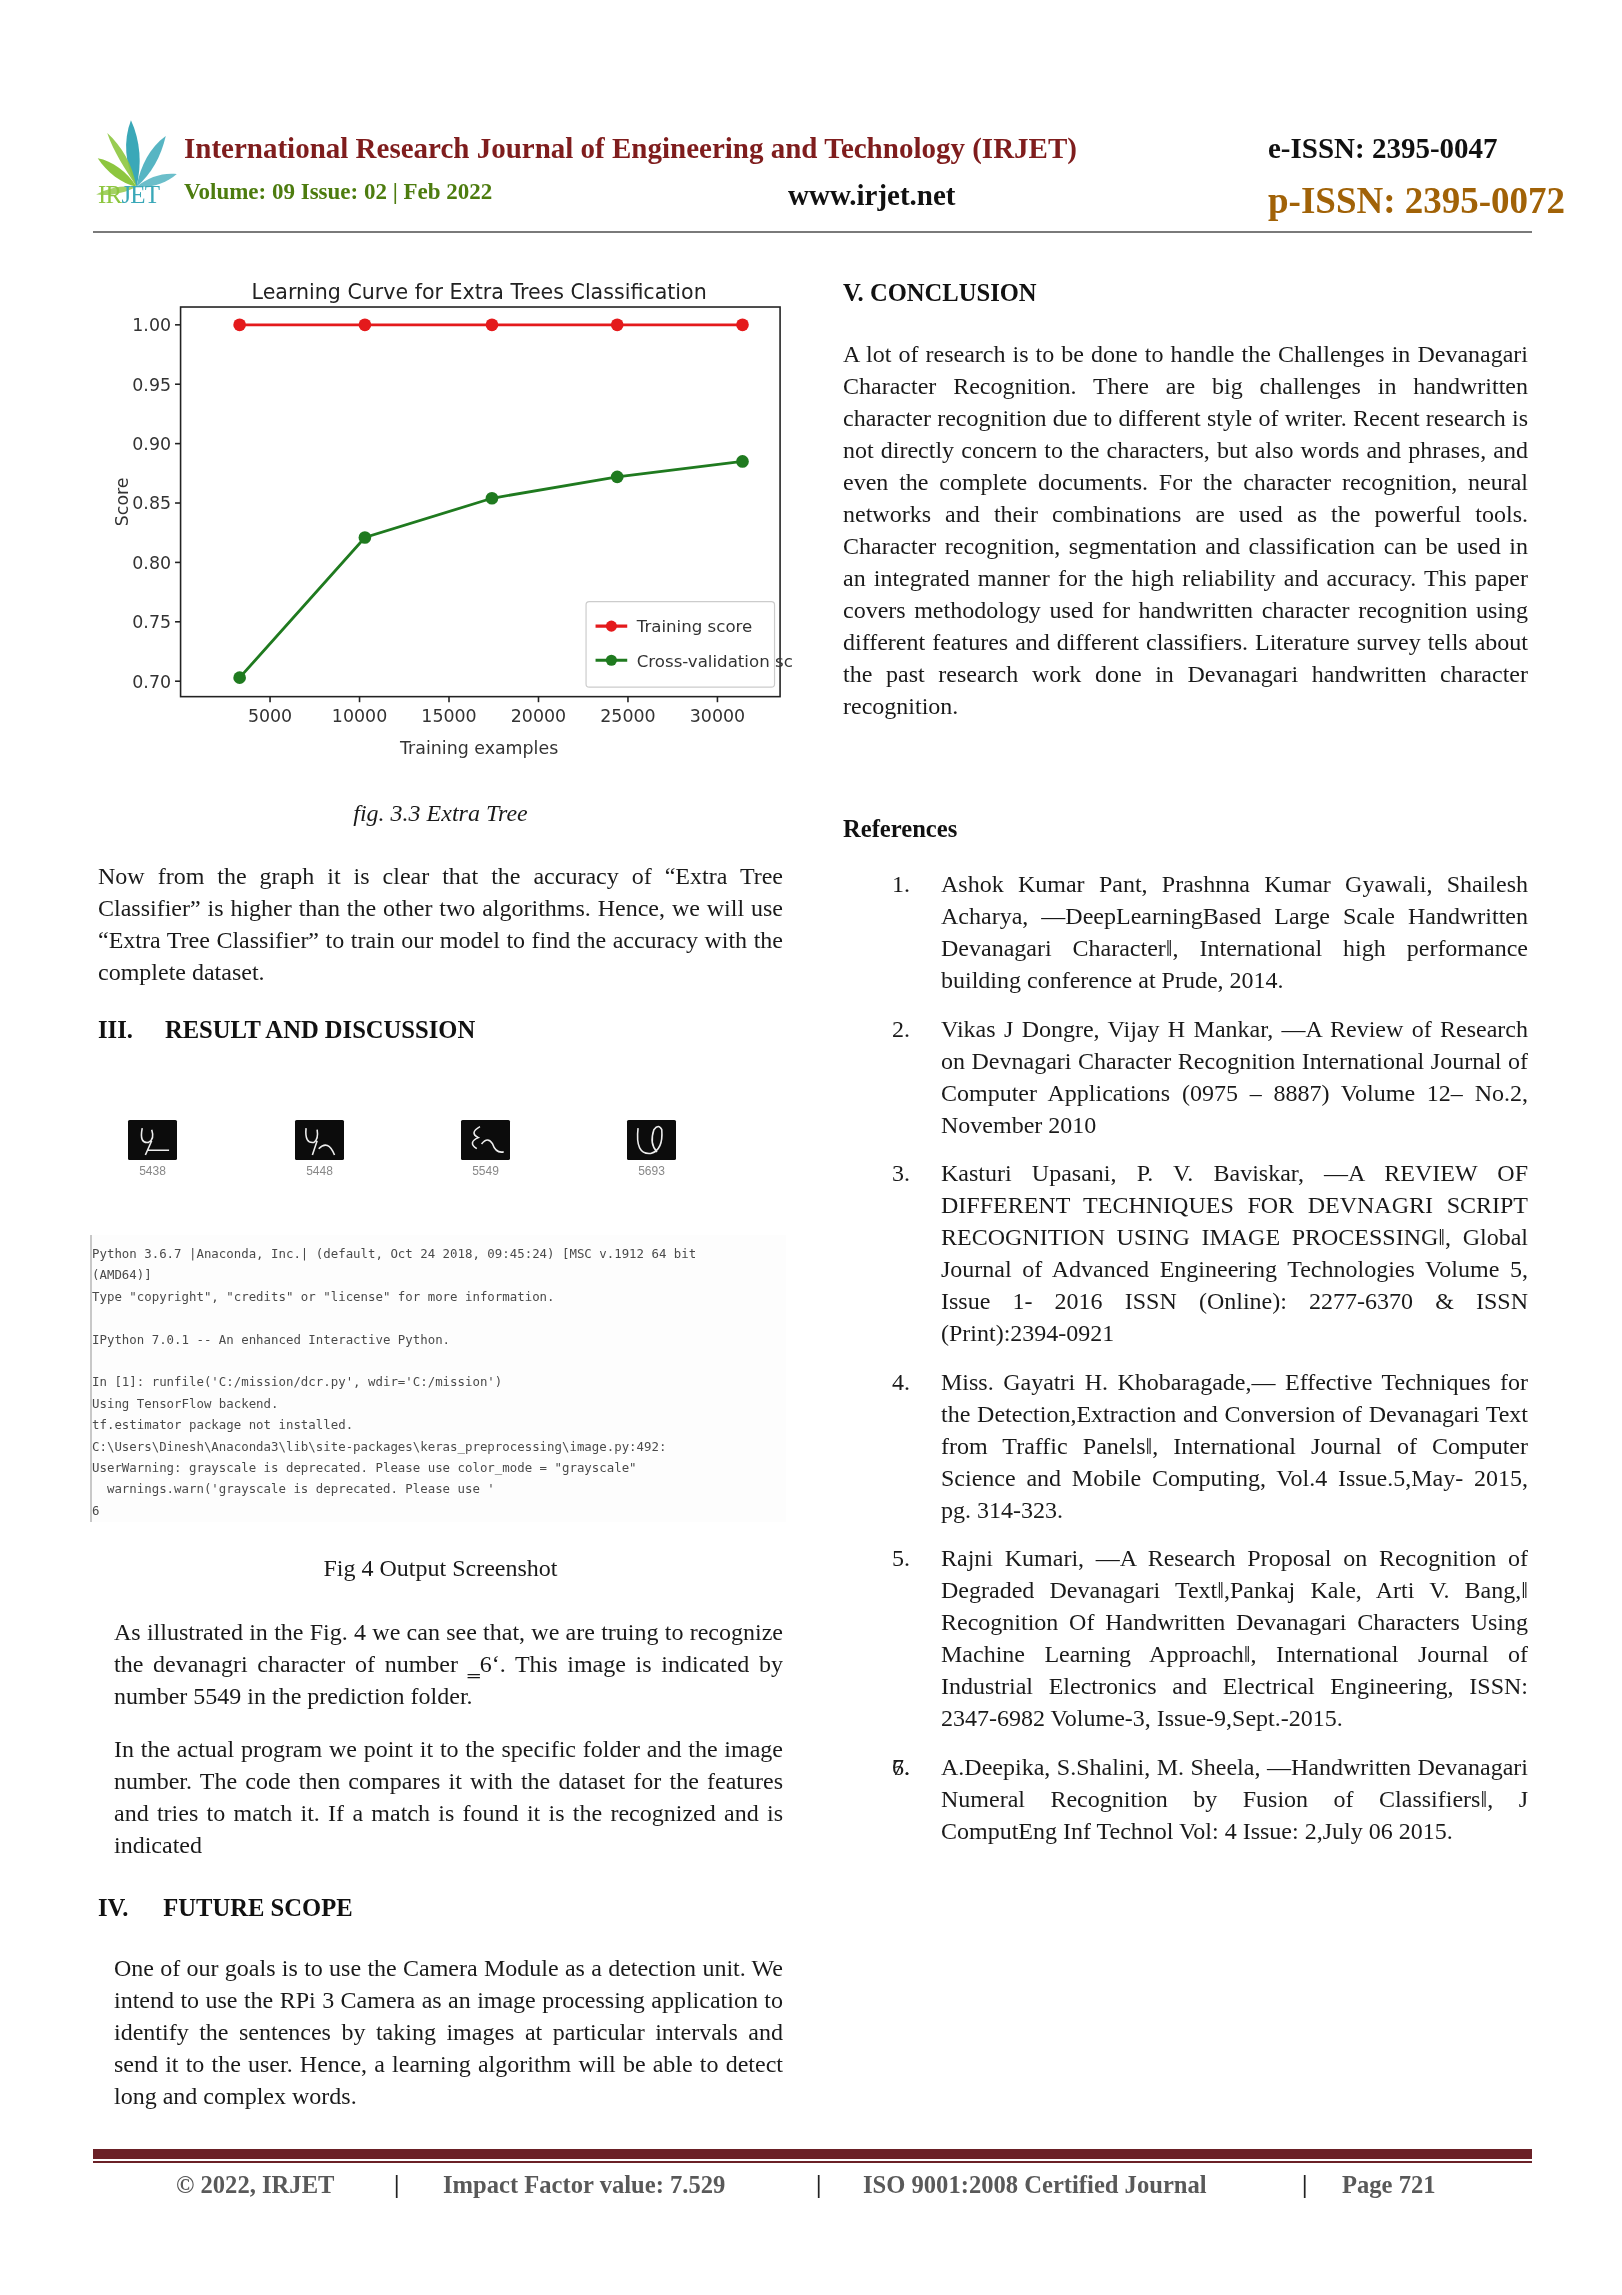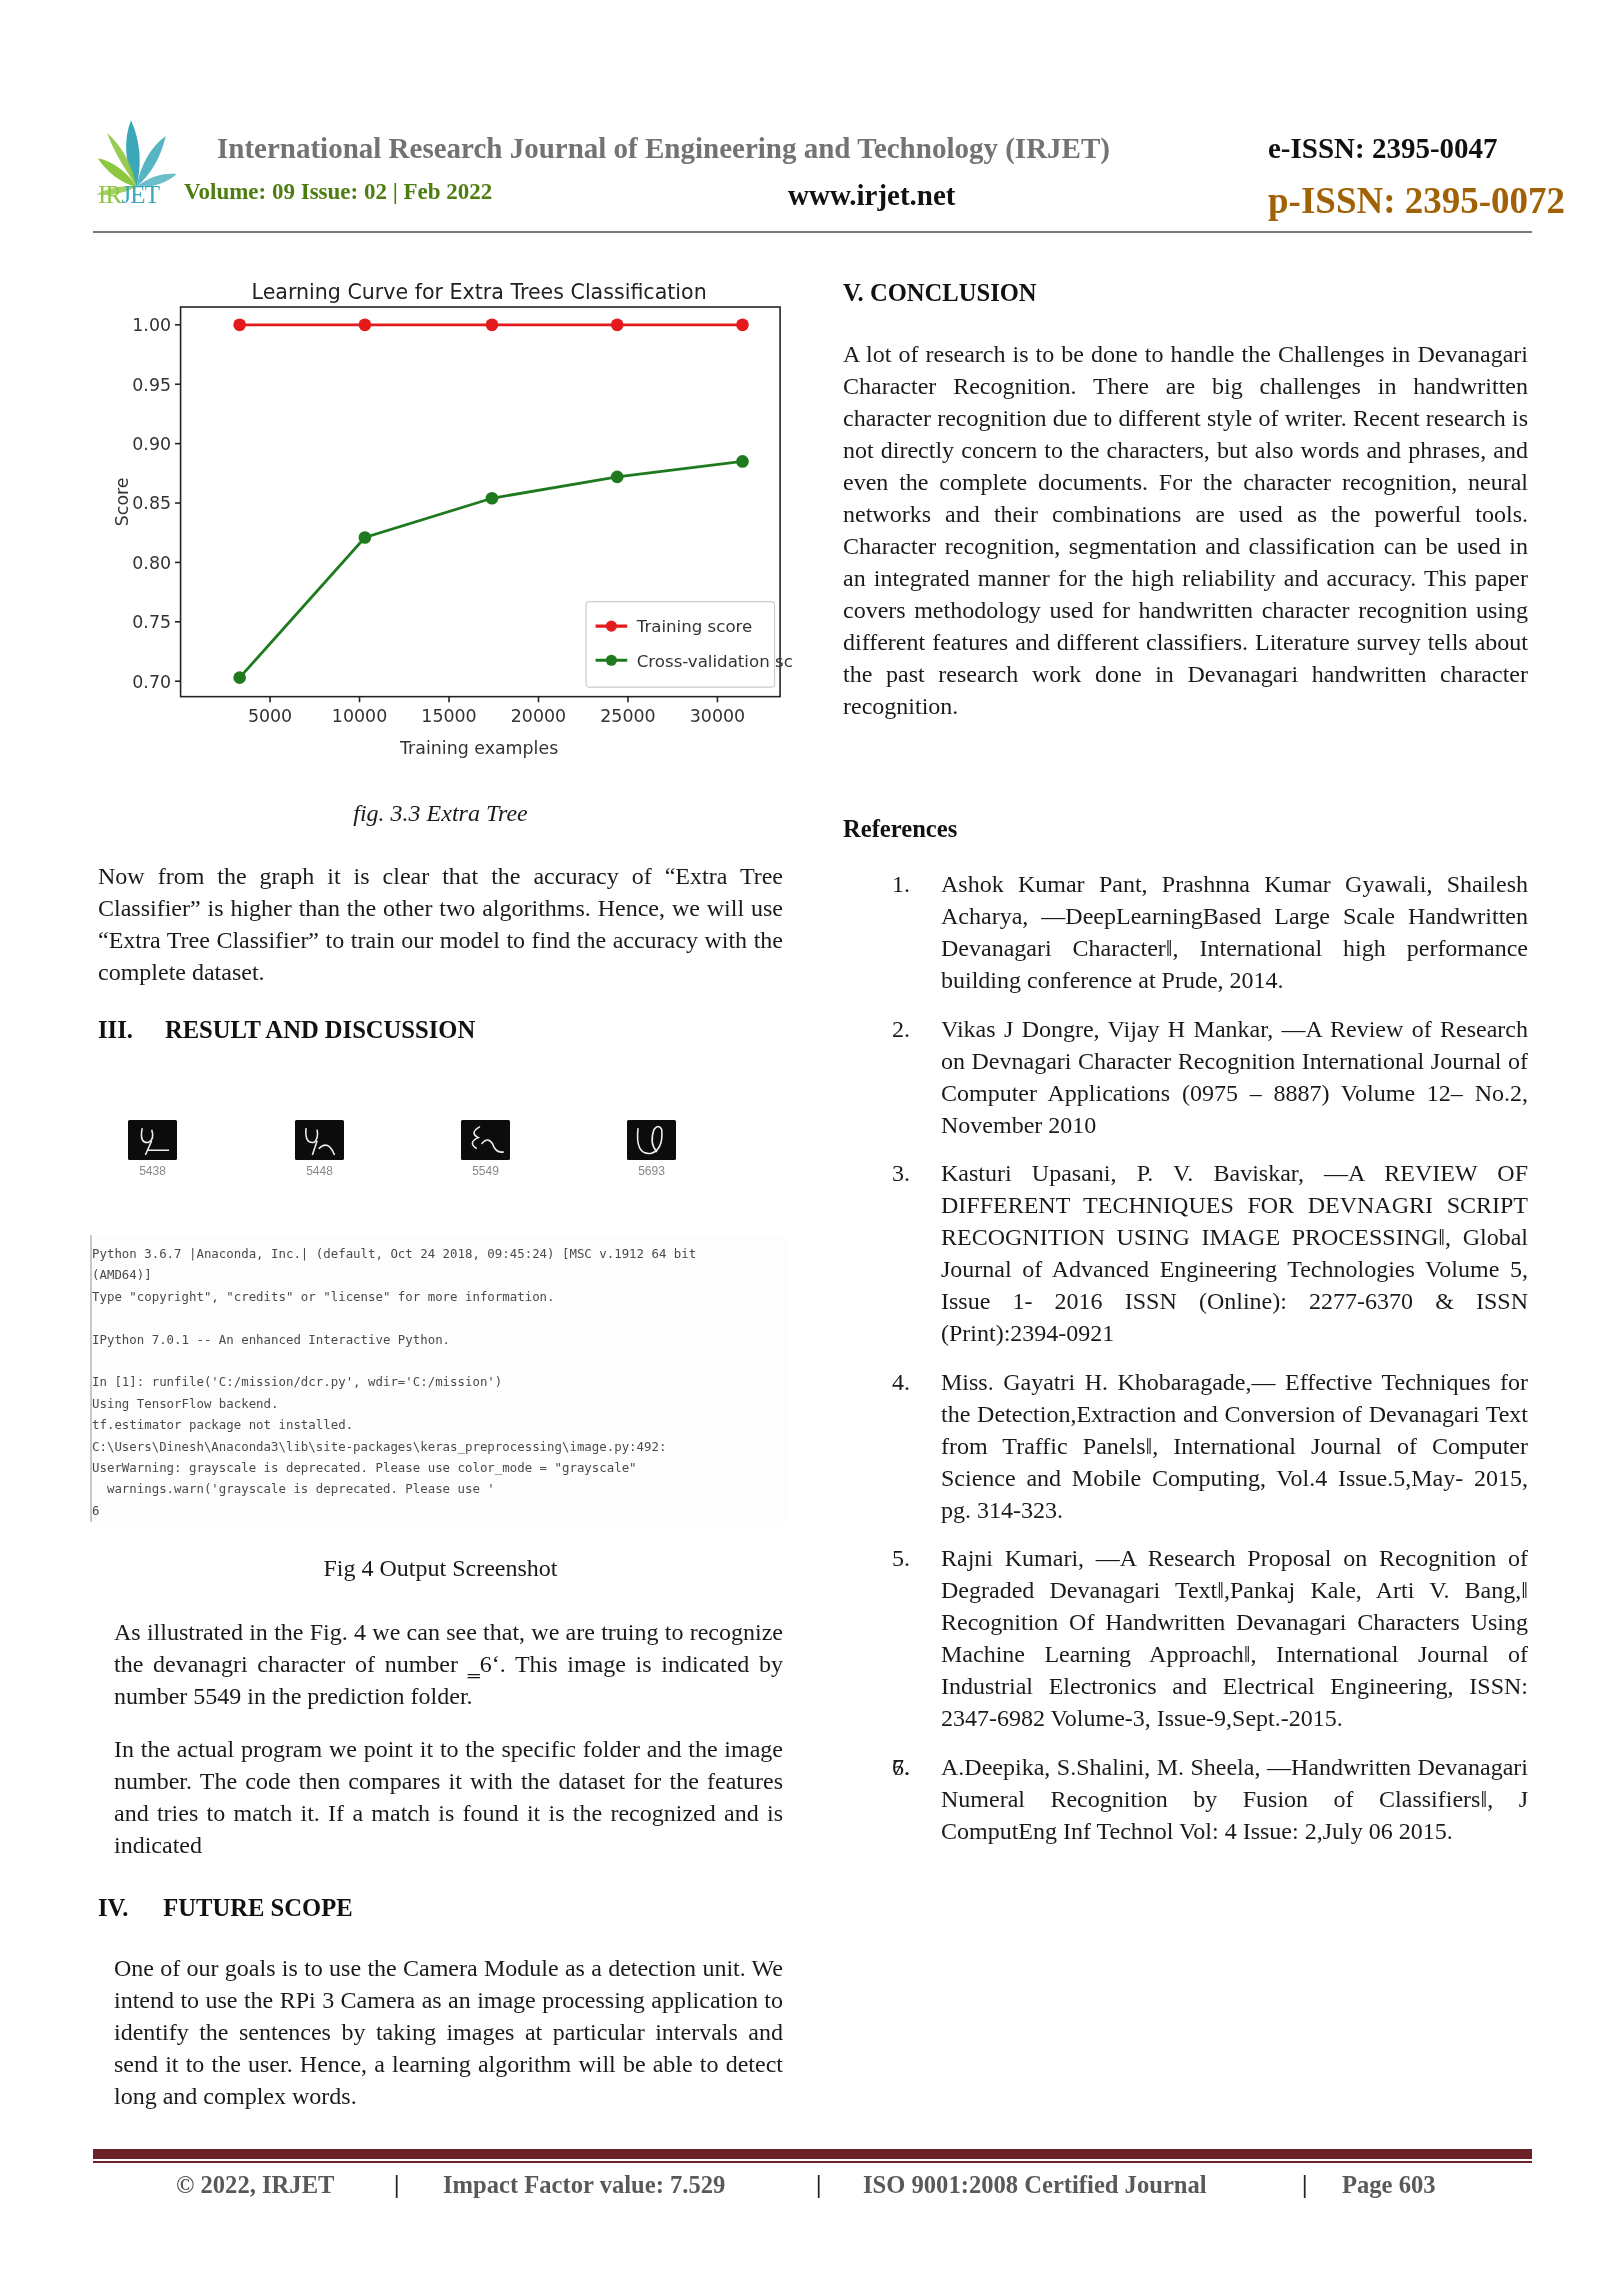--- a/index.html
+++ b/index.html
@@ -1,21 +1,21 @@
 <!DOCTYPE html>
 <html style="font-size:12.7px"><head>
 <meta charset="utf-8">
 <style>
   html, body { margin: 0; padding: 0; background: #ffffff; }
   body { width: 1623px; height: 2295px; position: relative; overflow: hidden;
          font-family: "Liberation Serif", "DejaVu Serif", serif; color: #1a1a1a; }
   .abs { position: absolute; }
 
   
-  .hdr-title { left: 184px; top: 132px; font-size: 29px; font-weight: bold; color: #737373; white-space: nowrap; margin-left: 33px; }
+  .hdr-title { left: 184px; top: 132px; font-size: 29px; font-weight: bold; color: #7f1d1d; white-space: nowrap; }
   .hdr-eissn { left: 1268px; top: 132px; font-size: 29px; font-weight: bold; color: #111; white-space: nowrap; }
   .hdr-vol { left: 184px; top: 179px; font-size: 23px; font-weight: bold; color: #4d7c0f; white-space: nowrap; }
   .hdr-web { left: 788px; top: 179px; font-size: 29px; font-weight: bold; color: #111; white-space: nowrap; }
   .hdr-pissn { left: 1268px; top: 179px; font-size: 37px; font-weight: bold; color: #a16207; white-space: nowrap; }
   .logo { left: 93px; top: 117px; width: 87px; height: 99px; }
   .logo-text { left: 98px; top: 181px; font-size: 25px; font-weight: normal; color: #3aa8b8; letter-spacing: -0.8px; }
   .logo-text .ir { color: #8dc63f; }
   .hdr-rule { left: 93px; top: 231px; width: 1439px; height: 2.4px; background: #7a7a7a; }
 
   
@@ -198,15 +198,15 @@
 
 <div class="abs foot-bar1"></div>
 <div class="abs foot-bar2"></div>
 <div class="abs footer">
   <span style="left:83px;">© 2022, IRJET</span>
   <span style="left:301px;color:#222;">|</span>
   <span style="left:350px;">Impact Factor value: 7.529</span>
   <span style="left:723px;color:#222;">|</span>
   <span style="left:770px;">ISO 9001:2008 Certified Journal</span>
   <span style="left:1209px;color:#222;">|</span>
-  <span style="left:1249px;">Page 603</span>
+  <span style="left:1249px;">Page 721</span>
 </div>
 
 
 </body></html>

